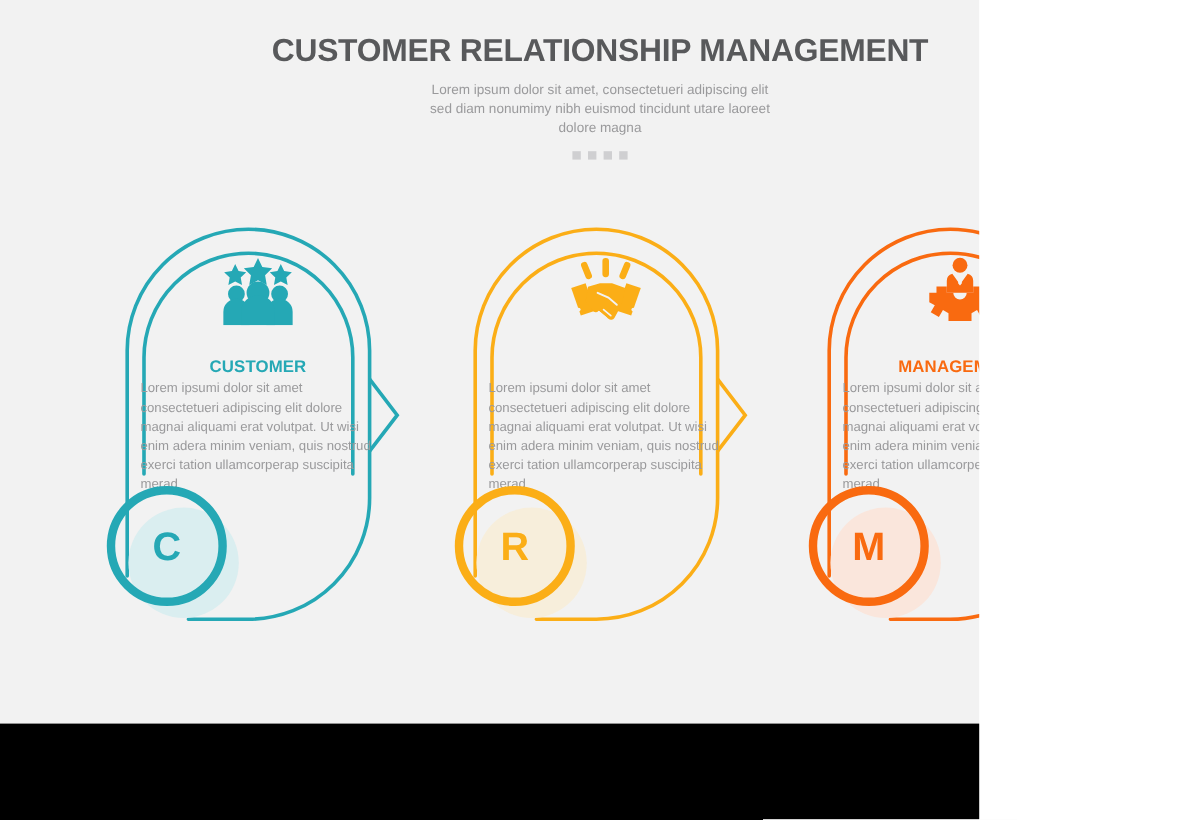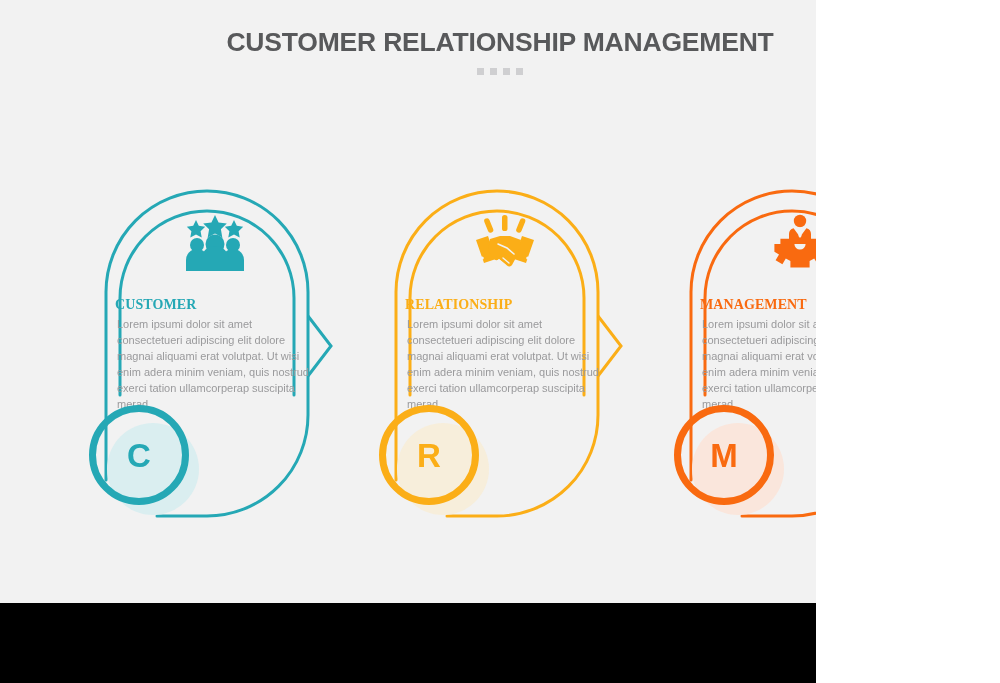--- a/index.html
+++ b/index.html
@@ -75,24 +75,24 @@
     display: flex;
     align-items: center;
     justify-content: center;
   }
 
   .panel-title {
     position: absolute;
     left: 20px;
     top: 117px;
     width: 200px;
+    text-align: center;
     font-size: 14px;
     font-weight: bold;
     letter-spacing: 0.1px;
-    font-family: Liberation Serif, serif;
   }
 
   .panel-body {
     position: absolute;
     left: 22px;
     top: 137px;
     width: 196px;
     text-align: left;
     font-size: 11px;
     line-height: 1.45;
@@ -166,20 +166,21 @@
     letter-spacing: -0.4px;
   }
 </style>
 </head>
 <body>
 
 <div id="canvas">
 
   <div id="header">
     <div id="main-title">CUSTOMER RELATIONSHIP MANAGEMENT</div>
+    <div id="subtitle">Lorem ipsum dolor sit amet, consectetueri adipiscing elit sed diam nonumimy nibh euismod tincidunt utare laoreet dolore magna</div>
     <div id="dots">
       <span class="dot"></span>
       <span class="dot"></span>
       <span class="dot"></span>
       <span class="dot"></span>
     </div>
   </div>
 
   <div class="panel" id="panel-0" style="left:95px;">
     <svg class="svgwrap" viewBox="0 0 300 345">
@@ -253,21 +254,20 @@
           <path d="M 16 24 L 26 21 L 36 21 L 47 25 L 44 39 L 38 50
                    a 3.2 3.2 0 0 1 -5 0.6 L 25 44
                    a 3 3 0 0 1 -4.6 0.3 L 14 36 Z"></path>
           <path d="M 24 29 L 33 33 L 40 39" fill="none" stroke="#f2f2f2" stroke-width="1.6" stroke-linecap="round"></path>
           <path d="M 25 45 L 31 50" fill="none" stroke="#f2f2f2" stroke-width="1.4" stroke-linecap="round"></path>
           <path d="M 29 43 L 35 48" fill="none" stroke="#f2f2f2" stroke-width="1.4" stroke-linecap="round"></path>
         </g>
       </svg>
     </div>
 
-    <div class="panel-title" style="color:#fbae17;">RELATIONSHIP</div>
     <div class="panel-body">Lorem ipsumi dolor sit amet consectetueri adipiscing elit dolore magnai aliquami erat volutpat. Ut wisi enim adera minim veniam, quis nostrud exerci tation ullamcorperap suscipita merad</div>
 
     <div class="badge" style="color:#fbae17;">
       <div class="tint" style="background:#f7eedb;"></div>
       <div class="ring"></div>
       <div class="letter">R</div>
     </div>
   </div>
 
   <div class="panel" id="panel-2" style="left:680px;">

